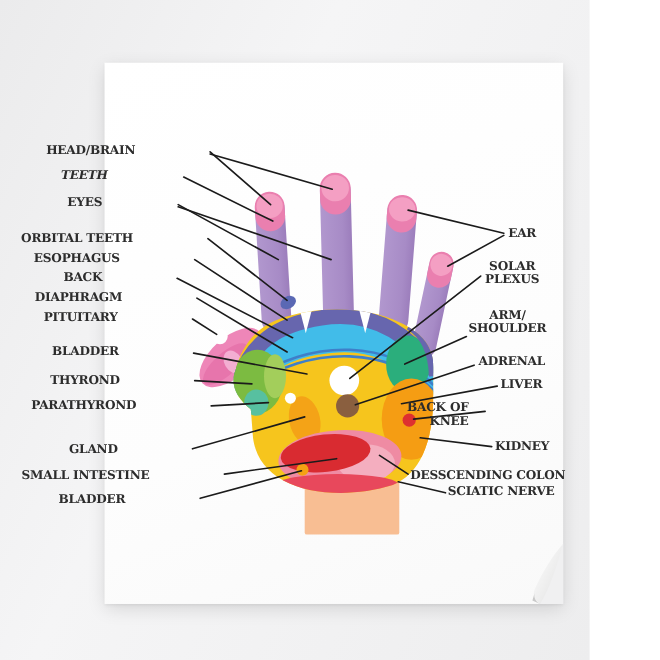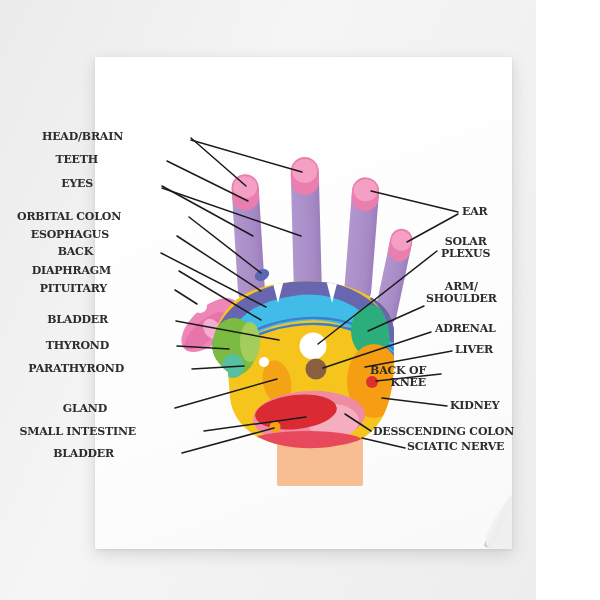--- a/index.html
+++ b/index.html
@@ -148,23 +148,23 @@
 
     <g>
       <polygon points="512,549 512,494 490,549" fill="#f0f0f1"></polygon>
       <path d="M 512,494 C 506,515 500,534 491,549 C 486,546 484,541 486,536 C 492,522 501,507 512,494 Z" fill="url(#curlGrad)"></path>
       <path d="M 491,549 C 487,547 485,543 486,539 L 484,546 Z" fill="#c9c9c9"></path>
     </g>
   </svg>
 
   <div>
     <div class="lbl r" style="right:413px;top:131px;">HEAD/BRAIN</div>
-    <div class="lbl r" style="right:438px;top:154px;">TEETH</div>
+    <div class="lbl r" style="right:438px;top:154px;font-style:italic;">TEETH</div>
     <div class="lbl r" style="right:443px;top:178px;text-align:center;">EYES</div>
-    <div class="lbl r" style="right:415px;top:211px;">ORBITAL COLON</div>
+    <div class="lbl r" style="right:415px;top:211px;">ORBITAL TEETH</div>
     <div class="lbl r" style="right:427px;top:229px;">ESOPHAGUS</div>
     <div class="lbl r" style="right:443px;top:246px;">BACK</div>
     <div class="lbl r" style="right:425px;top:265px;">DIAPHRAGM</div>
     <div class="lbl r" style="right:429px;top:283px;">PITUITARY</div>
     <div class="lbl r" style="right:428px;top:314px;">BLADDER</div>
     <div class="lbl r" style="right:427px;top:340px;">THYROND</div>
     <div class="lbl r" style="right:412px;top:363px;">PARATHYROND</div>
     <div class="lbl r" style="right:429px;top:403px;">GLAND</div>
     <div class="lbl r" style="right:400px;top:426px;">SMALL INTESTINE</div>
     <div class="lbl r" style="right:422px;top:448px;">BLADDER</div>

